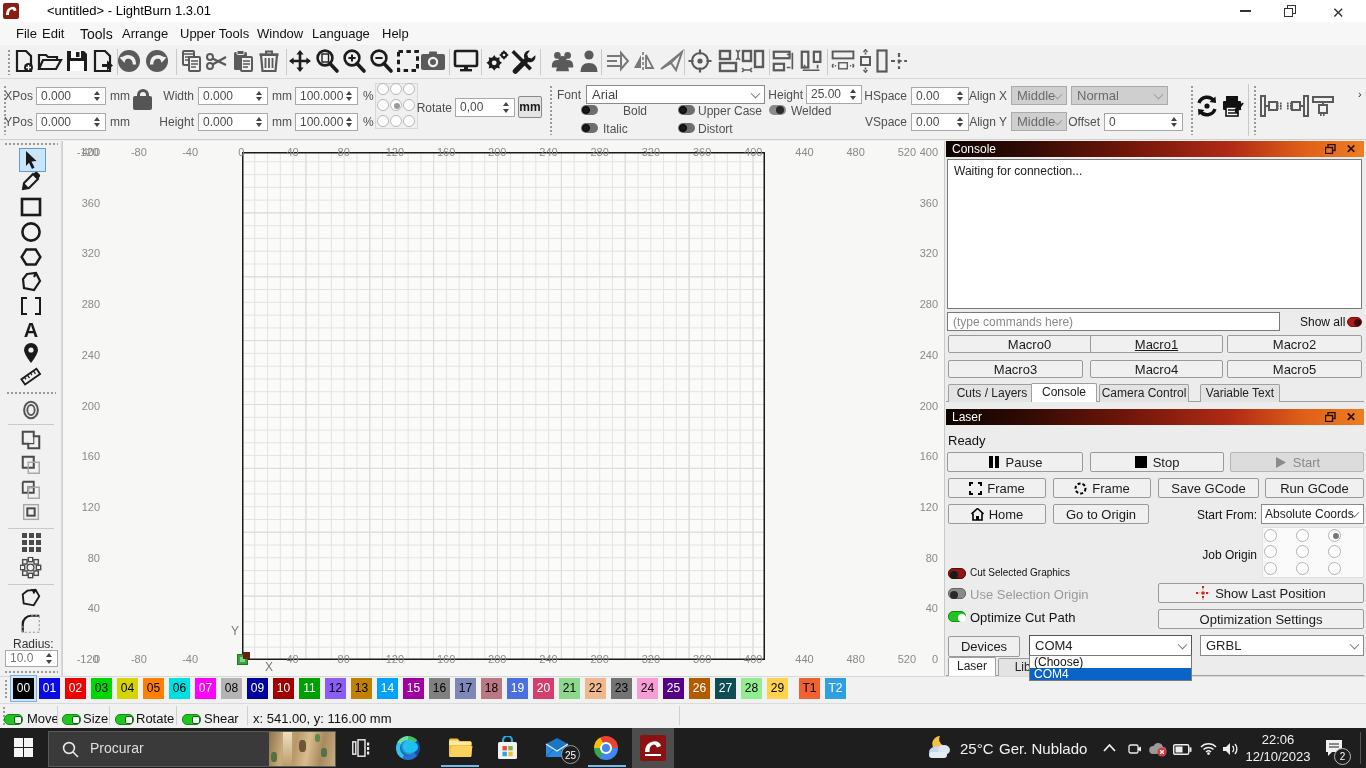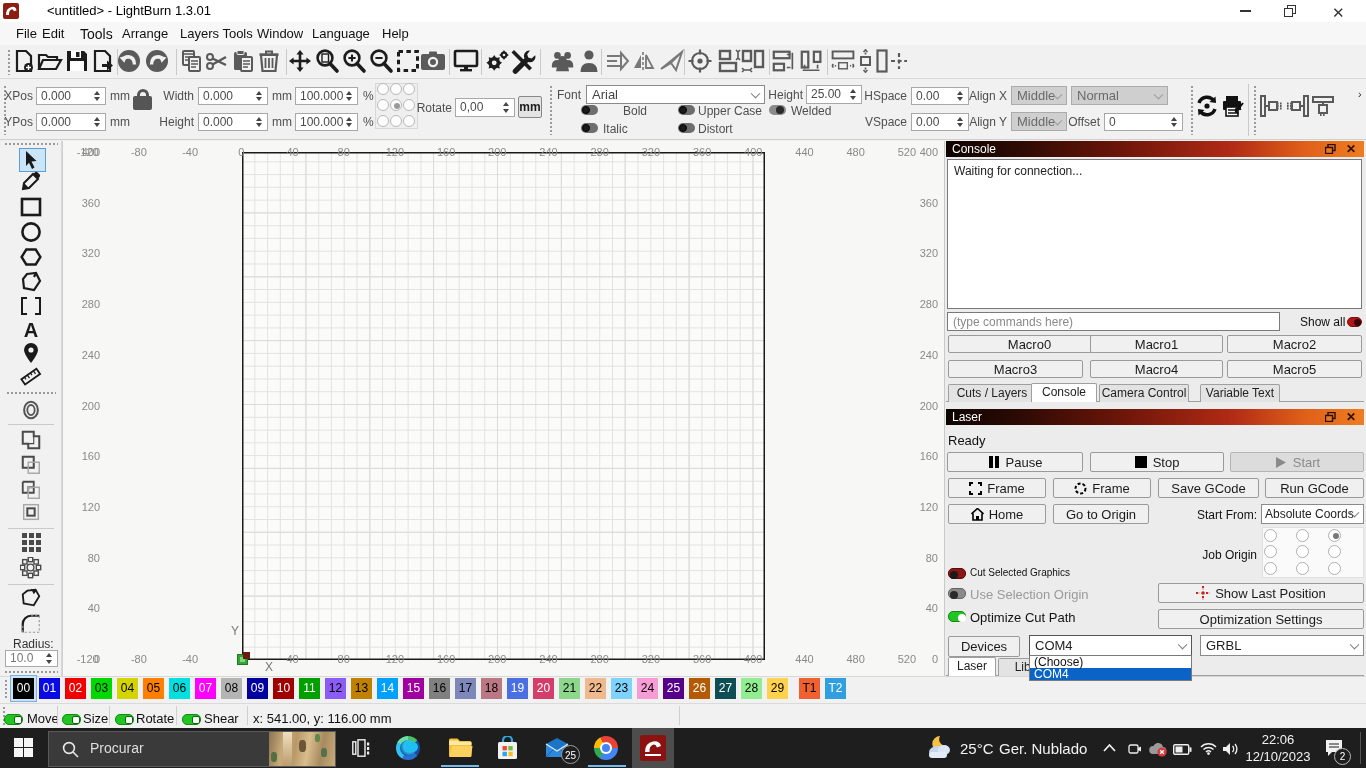--- a/index.html
+++ b/index.html
@@ -39,21 +39,21 @@
 <div class="abs" style="left:1240px;top:10px;width:11px;height:1.5px;background:#333;"></div>
 <div class="abs" style="left:1287px;top:5px;width:9px;height:9px;border:1.3px solid #333;background:#fff;"></div>
 <div class="abs" style="left:1284px;top:8px;width:9px;height:9px;border:1.3px solid #333;background:#fff;"></div>
 <div class="abs" style="left:1332px;top:4px;font-size:15px;color:#333;">✕</div>
 
 <div class="abs" style="left:0;top:22px;width:1366px;height:23px;background:#f7f7f7;"></div>
 <div class="abs" style="left:16px;top:26px;font-size:13px;color:#111;">File</div>
 <div class="abs" style="left:42px;top:26px;font-size:13px;color:#111;">Edit</div>
 <div class="abs" style="left:80px;top:26px;font-size:14px;color:#111;">Tools</div>
 <div class="abs" style="left:122px;top:26px;font-size:13px;color:#111;">Arrange</div>
-<div class="abs" style="left:180px;top:26px;font-size:13px;color:#111;">Layers Tools</div>
+<div class="abs" style="left:180px;top:26px;font-size:13px;color:#111;">Upper Tools</div>
 <div class="abs" style="left:257px;top:26px;font-size:13px;color:#111;">Window</div>
 <div class="abs" style="left:312px;top:26px;font-size:13px;color:#111;">Language</div>
 <div class="abs" style="left:382px;top:26px;font-size:13px;color:#111;">Help</div>
 <div class="abs" style="left:0;top:45px;width:1366px;height:34px;background:#f1f1f1;border-bottom:1px solid #d9d9d9;"></div>
 <div class="dots" style="left:7px;top:49px;height:26px;"></div>
 <div class="vsep" style="left:117px;top:49px;height:26px;"></div>
 <div class="vsep" style="left:176px;top:49px;height:26px;"></div>
 <div class="vsep" style="left:286px;top:49px;height:26px;"></div>
 <div class="vsep" style="left:449px;top:49px;height:26px;"></div>
 <div class="vsep" style="left:481px;top:49px;height:26px;"></div>
@@ -688,21 +688,21 @@
 </div>
 <div class="abs" style="left:947px;top:159px;width:415px;height:150px;background:#fff;border:1px solid #7a7a7a;font-size:12px;color:#222;padding:4px 6px;">Waiting for connection...</div>
 <div class="abs" style="left:947px;top:312px;width:333px;height:19px;background:#fff;border:1px solid #7a7a7a;font-size:12px;color:#8a8a8a;padding:2px 5px;">(type commands here)</div>
 <div class="abs" style="left:1300px;top:315px;font-size:12px;color:#111;">Show all</div>
 <div class="pill" style="left:1347px;top:317px;width:15px;background:#b11616;border:1px solid #7a0f0f;">
     <div class="knob" style="left:6px;width:7px;height:7px;top:0.5px;background:#3a0505;"></div>
   </div>
 
 <div class="btn" style="left:948px;top:335px;width:163px;height:18px;">Macro0</div>
 <div class="btn" style="left:948px;top:360px;width:135px;height:18px;">Macro3</div>
-<div class="btn" style="left:1090px;top:335px;width:133px;height:18px;">Macro1</div>
+<div class="btn" style="left:1090px;top:335px;width:133px;height:18px;text-decoration:underline;">Macro1</div>
 <div class="btn" style="left:1090px;top:360px;width:133px;height:18px;">Macro4</div>
 <div class="btn" style="left:1227px;top:335px;width:135px;height:18px;">Macro2</div>
 <div class="btn" style="left:1227px;top:360px;width:135px;height:18px;">Macro5</div>
 
 <div class="abs" style="left:946px;top:401px;width:418px;height:1px;background:#9f9f9f;"></div>
 <div class="tab" style="left:948px;top:384px;width:88px;">Cuts / Layers</div>
 <div class="tab tabact" style="left:1031px;top:383px;width:66px;">Console</div>
 <div class="tab" style="left:1099px;top:384px;width:90px;">Camera Control</div>
 <div class="tab" style="left:1200px;top:384px;width:80px;">Variable Text</div>
 
@@ -801,21 +801,21 @@
 <div class="swatch" style="left:351px;background:#c08000;color:#000;">13</div>
 <div class="swatch" style="left:377px;background:#00a0ff;color:#fff;">14</div>
 <div class="swatch" style="left:403px;background:#a000a0;color:#fff;">15</div>
 <div class="swatch" style="left:429px;background:#808080;color:#000;">16</div>
 <div class="swatch" style="left:455px;background:#7d87b9;color:#000;">17</div>
 <div class="swatch" style="left:481px;background:#bb7784;color:#000;">18</div>
 <div class="swatch" style="left:507px;background:#4a6fe3;color:#fff;">19</div>
 <div class="swatch" style="left:533px;background:#d33f6a;color:#fff;">20</div>
 <div class="swatch" style="left:559px;background:#8cd78c;color:#000;">21</div>
 <div class="swatch" style="left:585px;background:#f0b98d;color:#000;">22</div>
-<div class="swatch" style="left:611px;background:#7dd3fc;color:#000;">23</div>
+<div class="swatch" style="left:611px;background:#737373;color:#000;">23</div>
 <div class="swatch" style="left:637px;background:#f79cd4;color:#000;">24</div>
 <div class="swatch" style="left:663px;background:#56008a;color:#fff;">25</div>
 <div class="swatch" style="left:689px;background:#b45a00;color:#fff;">26</div>
 <div class="swatch" style="left:715px;background:#0e4d54;color:#fff;">27</div>
 <div class="swatch" style="left:741px;background:#90ee90;color:#000;">28</div>
 <div class="swatch" style="left:767px;background:#ffd24d;color:#000;">29</div>
 <div class="swatch" style="left:799px;background:#f06030;color:#000;">T1</div>
 <div class="swatch" style="left:825px;background:#2f9fe0;color:#fff;">T2</div>
 <div class="abs" style="left:0;top:703px;width:1366px;height:25px;background:#f1f1f1;border-top:1px solid #dadada;"></div>
 <div class="dots" style="left:2px;top:706px;height:19px;"></div>

